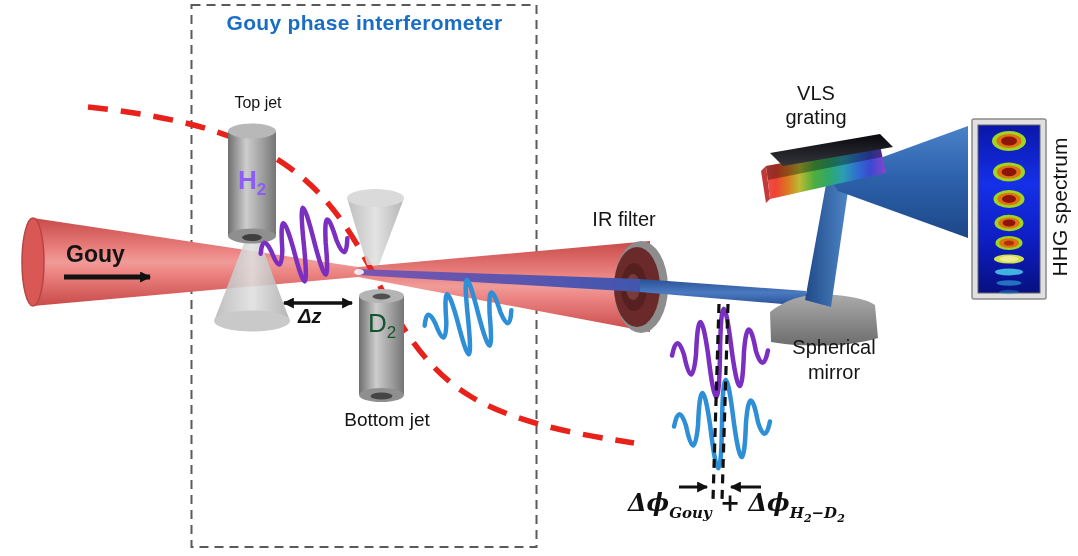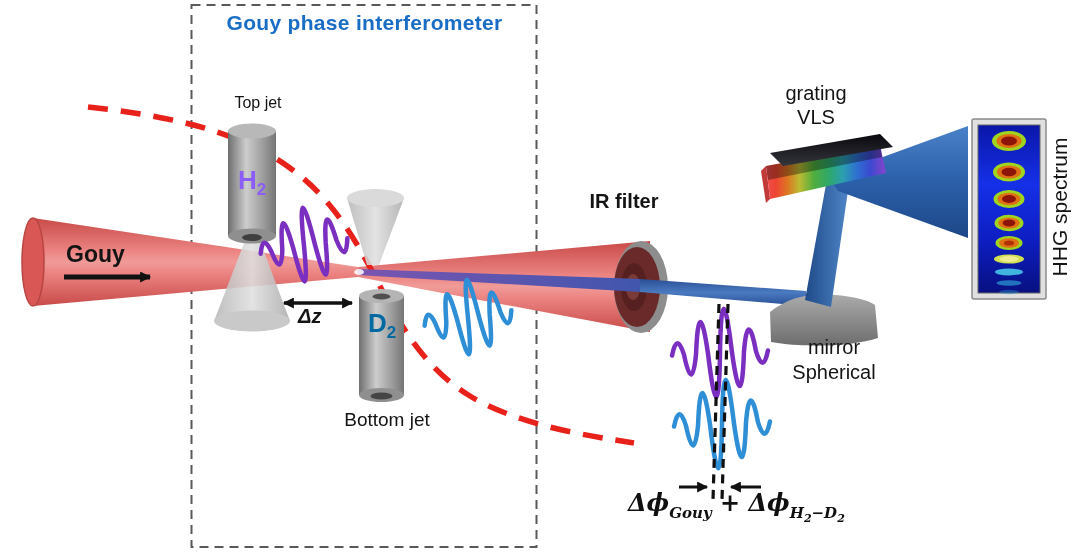--- a/index.html
+++ b/index.html
@@ -14,23 +14,23 @@
     font-size:21px; font-weight:bold; color:#1a6dc4; letter-spacing:.3px; }
   .lbl-phigouy { left:88px; top:110px; color:#e62b1e;
     font-family:"DejaVu Serif", serif; font-style:italic; font-weight:bold; font-size:33px; }
   .lbl-phigouy sub { font-size:20px; vertical-align:-8px; }
   .lbl-topjet { left:216px; top:94px; width:84px; font-size:16px; }
   .lbl-h2 { left:227px; top:165px; width:50px; font-size:26px; font-weight:bold; color:#8b5cf6; }
   .lbl-h2 sub,.lbl-d2 sub { font-size:17px; vertical-align:-6px; }
   .lbl-laser { left:66px; top:241px; font-size:23px; font-weight:bold; }
   .lbl-dz { left:298px; top:305px; font-family:Liberation Sans, sans-serif;
     font-style:italic; font-weight:bold; font-size:20px; }
-  .lbl-d2 { left:356px; top:308px; width:52px; font-size:26px; font-weight:bold; color:#0369a1; }
+  .lbl-d2 { left:356px; top:308px; width:52px; font-size:26px; font-weight:normal; color:#14532d; }
   .lbl-bottomjet { left:334px; top:409px; width:106px; font-size:19px; }
-  .lbl-irfilter { left:578px; top:190px; width:92px; font-size:20px;font-weight:bold; }
+  .lbl-irfilter { left:578px; top:208px; width:92px; font-size:20px; }
   .lbl-mirror { left:770px; top:335px; width:128px; font-size:20px; line-height:1.25; }
   .lbl-grating { left:762px; top:81px; width:108px; font-size:20px; line-height:1.2; }
   .lbl-hhg { left:1048px; top:302px; width:190px; font-size:21px;
     transform:rotate(-90deg); transform-origin:0 0; }
   .lbl-formula { left:628px; top:488px; font-family:"DejaVu Serif", serif;
     font-style:italic; font-weight:bold; font-size:24px; color:#101010;text-align:center; }
   .lbl-formula sub { font-size:15px; vertical-align:-7px; }
   .lbl-formula .tiny { font-size:11px; vertical-align:-4px; }
   .line { display:block; }
 </style>
@@ -226,27 +226,27 @@
 
   <div class="lbl lbl-dz">Δz</div>
 
   <div class="lbl lbl-d2 ctr"><span>D</span><sub>2</sub></div>
 
   <div class="lbl lbl-bottomjet ctr">Bottom jet</div>
 
   <div class="lbl lbl-irfilter ctr">IR filter</div>
 
   <div class="lbl lbl-mirror ctr">
+      <span class="line">Spherical</span>
       <span class="line">mirror</span>
-      <span class="line">Spherical</span>
     </div>
 
   <div class="lbl lbl-grating ctr">
+      <span class="line">VLS</span>
       <span class="line">grating</span>
-      <span class="line">VLS</span>
     </div>
 
   <div class="lbl lbl-hhg ctr">HHG spectrum</div>
 
   <div class="lbl lbl-formula"><span>Δϕ</span><sub>Gouy</sub>
     <span>+</span>
     <span>Δϕ</span><sub><span>H</span><span class="tiny">2</span><span>−D</span><span class="tiny">2</span></sub></div>
 
 </div>
 

